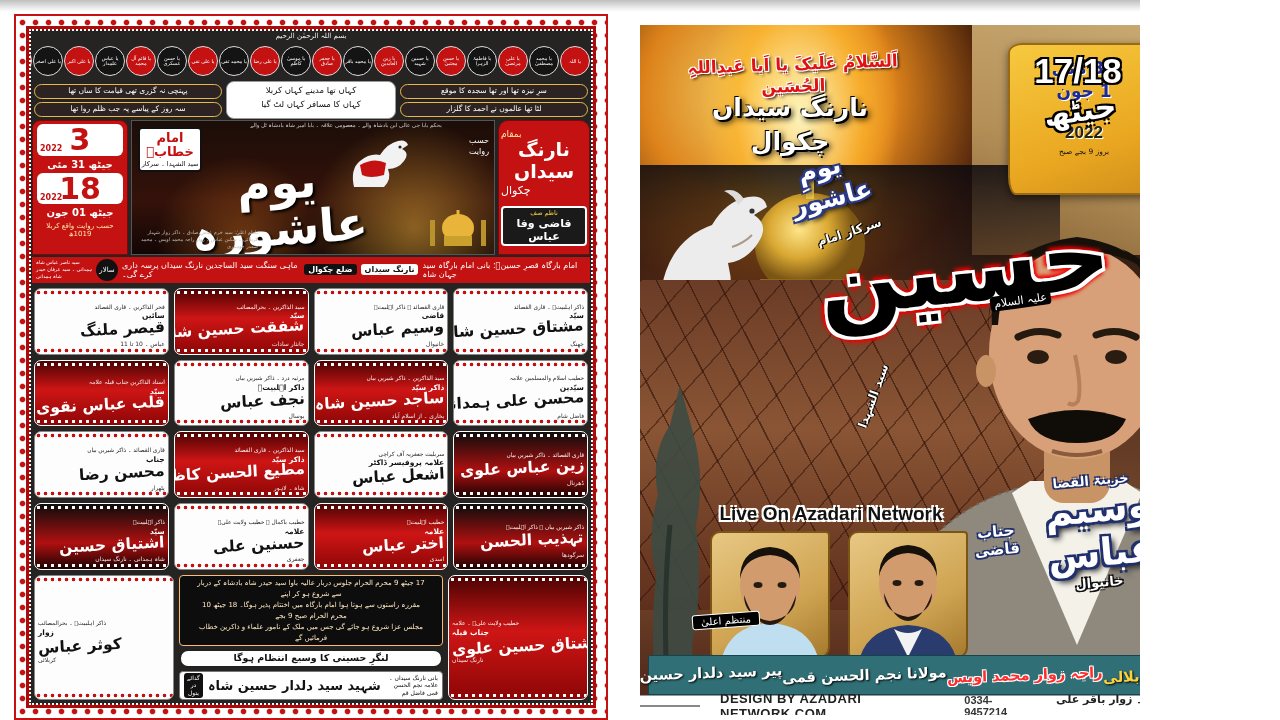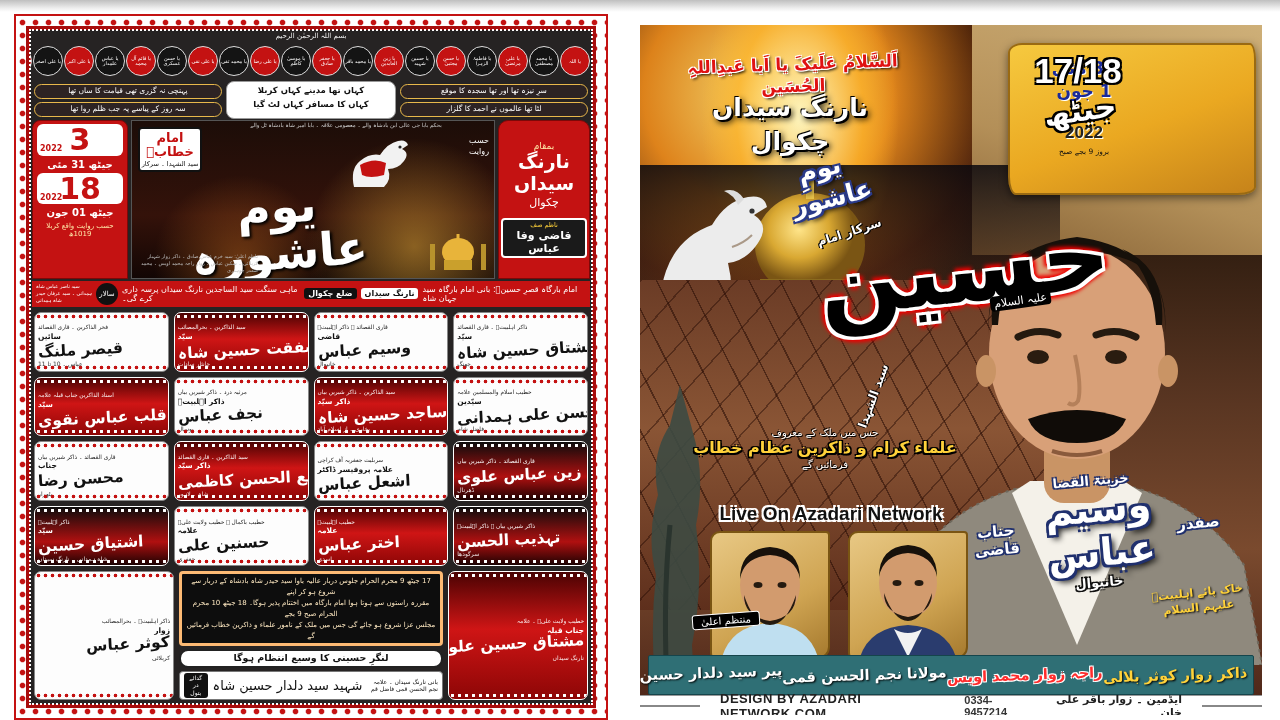--- a/index.html
+++ b/index.html
@@ -1,17 +1,17 @@
 <!DOCTYPE html>
 <html><head>
 <meta charset="utf-8">
 <style>
   html,body{margin:0;padding:0;background:#fff;}
   *{box-sizing:border-box;}
-  .stage{position:relative;width:1280px;height:720px;background:#fff;overflow:hidden;
+  .stage{position:relative;width:1140px;height:720px;background:#fff;overflow:hidden;
          font-family:"DejaVu Sans",sans-serif;}
   .topbar{position:absolute;left:0;top:0;width:1280px;height:12px;
           background:linear-gradient(180deg,#bfbfbf,#efefef 70%,#fff);}
 
   
   .poster-left{position:absolute;left:14px;top:14px;width:594px;height:706px;
     background:#fff;border:2px solid #c41212;padding:10px;
     background-image:radial-gradient(circle,#c41212 2.2px,rgba(196,18,18,.25) 3px,transparent 3.6px);
     background-size:13px 13px;}
   .lp-inner{position:relative;width:100%;height:100%;background:#262323;
@@ -21,21 +21,21 @@
   .lp-medrow{flex:0 0 38px;display:flex;flex-direction:row-reverse;align-items:center;gap:1px;padding:0 2px;overflow:hidden;}
   .medallion{flex:0 0 30px;width:30px;height:30px;border-radius:50%;color:#fff;font-size:5px;
     display:flex;align-items:center;justify-content:center;text-align:center;overflow:hidden;
     border:1.5px solid #ddd;line-height:1;}
   .m-red{background:#c41212;} .m-black{background:#141414;}
   .lp-poetry{flex:0 0 40px;display:flex;flex-direction:row-reverse;gap:4px;padding:1px 4px;}
   .poem-side{flex:1;display:flex;flex-direction:column;gap:3px;justify-content:center;}
   .poem-capsule{border:1px solid #e8b84b;border-radius:9px;color:#fff;font-size:7.5px;
     text-align:center;line-height:1.5;height:15px;overflow:hidden;background:#2d2323;}
   .poem-center{flex:0 0 170px;background:#fff;border-radius:8px;color:#111;font-size:8.5px;
-    font-weight:bold;text-align:center;line-height:1.6;padding-top:2px;border:1px solid #999;}
+    font-weight:normal;text-align:center;line-height:1.6;padding-top:2px;border:1px solid #999;}
   .lp-header{flex:0 0 118px;display:flex;gap:3px;padding:0 2px;}
   .lp-dates{flex:0 0 96px;background:#c41212;border-radius:8px 8px 0 0;padding:3px 4px;
     display:flex;flex-direction:column;gap:1px;border:1px solid #7d0808;}
   .date-big{background:#fff;border-radius:6px;color:#c41212;font-weight:bold;font-size:30px;
     text-align:center;line-height:1.05;position:relative;}
   .date-year{position:absolute;left:3px;bottom:2px;font-size:8px;color:#c41212;font-weight:bold;}
   .date-label{color:#fff;font-size:10px;font-weight:bold;text-align:center;line-height:1.5;}
   .date-note{color:#ffe9a8;font-size:7px;text-align:center;margin-top:1px;}
   .lp-title{flex:1;position:relative;background:
      radial-gradient(circle at 78% 80%,rgba(240,180,60,.5),transparent 35%),
@@ -46,62 +46,62 @@
   .imam-box{position:absolute;top:6px;right:auto;left:6px;width:64px;background:#fff;border:2px solid #111;
     border-radius:4px;text-align:center;padding:2px 1px;}
   .imam-box .b1{color:#c41212;font-weight:bold;font-size:13px;line-height:1.1;}
   .imam-box .b2{color:#111;font-size:6.5px;}
   .lp-title-main{position:absolute;left:10px;right:80px;bottom:2px;color:#fff;font-weight:bold;
     font-size:46px;text-align:center;transform:rotate(-4deg);line-height:1;
     text-shadow:2px 2px 3px #000;}
   .lp-title-side{position:absolute;right:2px;top:14px;color:#fff;font-size:8px;width:26px;text-align:center;line-height:1.4;}
   .lp-title-names{position:absolute;left:6px;bottom:4px;color:#bbb;font-size:5px;width:120px;line-height:1.4;}
   .lp-venue{flex:0 0 92px;background:#c41212;border-radius:10px 10px 0 0;border:1px solid #7d0808;
-    display:flex;flex-direction:column;align-items:center;padding:20px 2px;}
+    display:flex;flex-direction:column;align-items:flex-start;padding:8px 2px;}
   .venue-loc-label{color:#ffe9a8;font-size:9px;}
   .venue-loc{color:#fff;font-weight:bold;font-size:19px;text-align:center;line-height:1.15;}
   .venue-city{color:#fff;font-size:11px;margin-top:1px;}
   .nazim-box{margin-top:9px;background:#1a1a1a;border:2px solid #fff;border-radius:4px;
     text-align:center;padding:1px 4px;}
   .nazim-box .n1{color:#ffd23a;font-size:6.5px;}
   .nazim-box .n2{color:#fff;font-weight:bold;font-size:11px;}
   .lp-orgstrip{flex:0 0 26px;background:#c41212;margin:2px;display:flex;flex-direction:row-reverse;
     align-items:center;gap:4px;padding:0 4px;color:#fff;font-size:8px;overflow:hidden;}
   .chip-white{background:#fff;color:#111;border-radius:3px;padding:1px 4px;font-weight:bold;font-size:8px;white-space:nowrap;}
   .chip-black{background:#111;color:#fff;border-radius:3px;padding:1px 4px;font-weight:bold;font-size:8px;white-space:nowrap;}
   .salar-dot{background:#111;color:#fff;border-radius:50%;width:22px;height:22px;flex:0 0 22px;
     display:flex;align-items:center;justify-content:center;font-size:7px;}
   .org-names-small{font-size:5px;line-height:1.4;width:56px;flex:0 0 56px;}
   .lp-grid{flex:1;display:grid;grid-template-columns:repeat(4,1fr);gap:5px;padding:3px 4px;direction:rtl;}
   .card{position:relative;border-radius:7px;overflow:hidden;padding:10px 3px 2px 3px;
-    display:flex;flex-direction:column;align-items:flex-end;justify-content:center;}
+    display:flex;flex-direction:column;align-items:flex-start;justify-content:center;}
   .card::before,.card::after{content:"";position:absolute;left:0;right:0;height:7px;
     background-image:radial-gradient(circle,#d22 1.6px,transparent 2.1px);background-size:7px 7px;}
   .card::before{top:0;} .card::after{bottom:0;}
   .card.light{background:#fdfdfd;color:#111;border:1px solid #888;}
   .card.light::before,.card.light::after{background-image:radial-gradient(circle,#c41212 1.6px,transparent 2.1px);}
   .card.red{background:linear-gradient(180deg,#4a0303,#cf1515 45%,#8d0606);color:#fff;border:1px solid #fff;}
   .card.dark{background:linear-gradient(180deg,#0c0c0c,#b01010 60%,#1c0202);color:#fff;border:1px solid #fff;}
   .card.red::before,.card.red::after,.card.dark::before,.card.dark::after{
     background-image:radial-gradient(circle,#ffffff 1.4px,transparent 2px);}
   .card .c-top{font-size:5.8px;text-align:center;line-height:1.3;opacity:.95;}
   .card .c-pre{font-size:7.5px;font-weight:bold;}
   .card .c-name{font-size:15.5px;font-weight:bold;white-space:nowrap;transform:rotate(-3deg);line-height:1.2;}
   .card .c-note{font-size:6px;opacity:.9;margin-top:1px;}
   .lp-bottom{flex:0 0 86px;display:flex;flex-direction:row-reverse;gap:5px;padding:2px 4px 4px 4px;}
   .lp-bottom .card{flex:0 0 140px;}
   .lp-bot-center{flex:1;display:flex;flex-direction:column;gap:3px;}
-  .program-box{background:#0d0d0d;border:3px solid #fdba74;border-radius:4px;color:#ffe9c2;
-    font-size:7px;text-align:center;line-height:1.55;padding:2px 3px;direction:rtl;}
+  .program-box{background:#0d0d0d;border:1px solid #fdba74;border-radius:4px;color:#ffe9c2;
+    font-size:7px;text-align:center;line-height:1.55;padding:2px 15px;direction:rtl;}
   .langar{background:#fff;border:2px solid #222;border-radius:9px;color:#111;font-weight:bold;
     font-size:9.5px;text-align:center;line-height:1.5;}
   .founder-strip{background:#fff;border:1px solid #777;border-radius:4px;display:flex;flex-direction:row-reverse;
     align-items:center;gap:5px;padding:1px 4px;direction:rtl;}
   .founder-chip{background:#111;color:#fff;font-size:6px;border-radius:3px;padding:1px 3px;text-align:center;line-height:1.3;}
-  .founder-name{color:#111;font-weight:normal;font-size:13px;white-space:nowrap;}
+  .founder-name{color:#111;font-weight:bold;font-size:13px;white-space:nowrap;}
   .founder-extra{color:#111;font-size:6px;line-height:1.3;}
 
   
   .poster-right{position:absolute;left:640px;top:25px;width:622px;height:690px;overflow:hidden;
     background:linear-gradient(180deg,#140d06 0%,#2b1a0e 28%,#5a3622 55%,#7a4a2e 76%,#4a2417 100%);}
   .rp-fire{position:absolute;left:-40px;top:-30px;width:420px;height:330px;
     background:radial-gradient(ellipse at 40% 30%,rgba(255,230,120,.95),rgba(255,150,30,.85) 35%,rgba(150,60,15,.4) 62%,transparent 75%);}
   .rp-fire2{position:absolute;left:60px;top:0;width:200px;height:260px;
     background:radial-gradient(ellipse at 50% 35%,rgba(255,250,200,.9),rgba(255,180,40,.7) 45%,transparent 70%);}
   .rp-wall{position:absolute;right:0;top:0;width:290px;height:230px;
@@ -495,25 +495,20 @@
     <div class="youm-ashur">
       <div>یومِ</div>
       <div>عاشور</div>
     </div>
 
     <div class="hussain">حسین</div>
     <div class="hussain-pre">سرکار امام</div>
     <div class="hussain-as">علیہ السلام</div>
     <div class="hussain-sub">سید الشہدا</div>
 
-    <div class="speakers">
-      <div class="s1">جس میں ملک کے معروف</div>
-      <div class="s2">علماء کرام و ذاکرین عظام خطاب</div>
-      <div class="s3">فرمائیں گے</div>
-    </div>
 
     <div class="live">Live On Azadari Network</div>
 
     <div class="photo-card" style="left:70px;top:506px;">
       <svg width="116" height="124" viewBox="0 0 116 124">
         <path d="M10 124 Q20 92 58 90 Q96 92 106 124 Z" fill="#bfdff0"></path>
         <ellipse cx="58" cy="52" rx="30" ry="36" fill="#d29b6e"></ellipse>
         <path d="M28 46 Q28 16 58 14 Q88 16 88 46 Q84 24 58 22 Q32 24 28 46 Z" fill="#17110b"></path>
         <path d="M32 62 Q42 92 58 92 Q74 92 84 62 Q84 84 58 88 Q32 84 32 62 Z" fill="#241a10"></path>
         <ellipse cx="46" cy="52" rx="4.5" ry="3" fill="#241a10"></ellipse>

